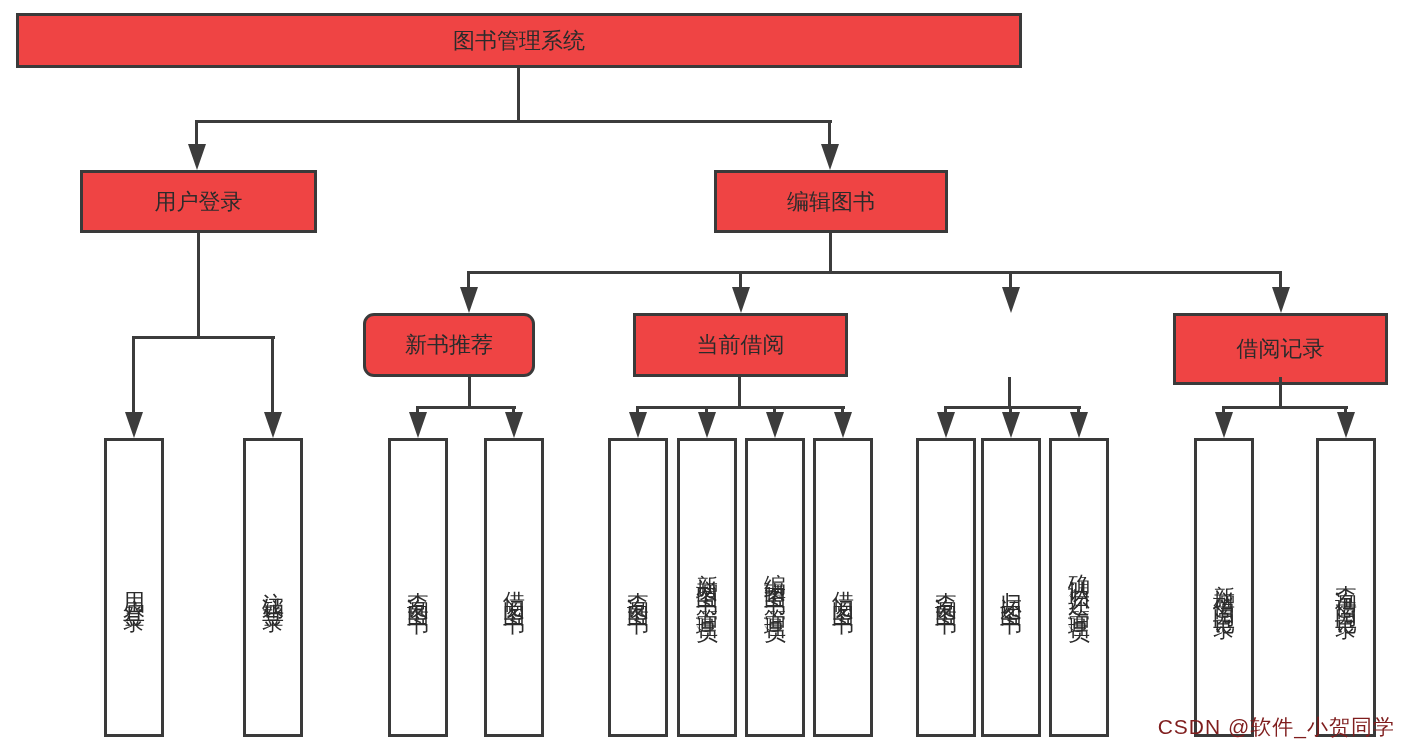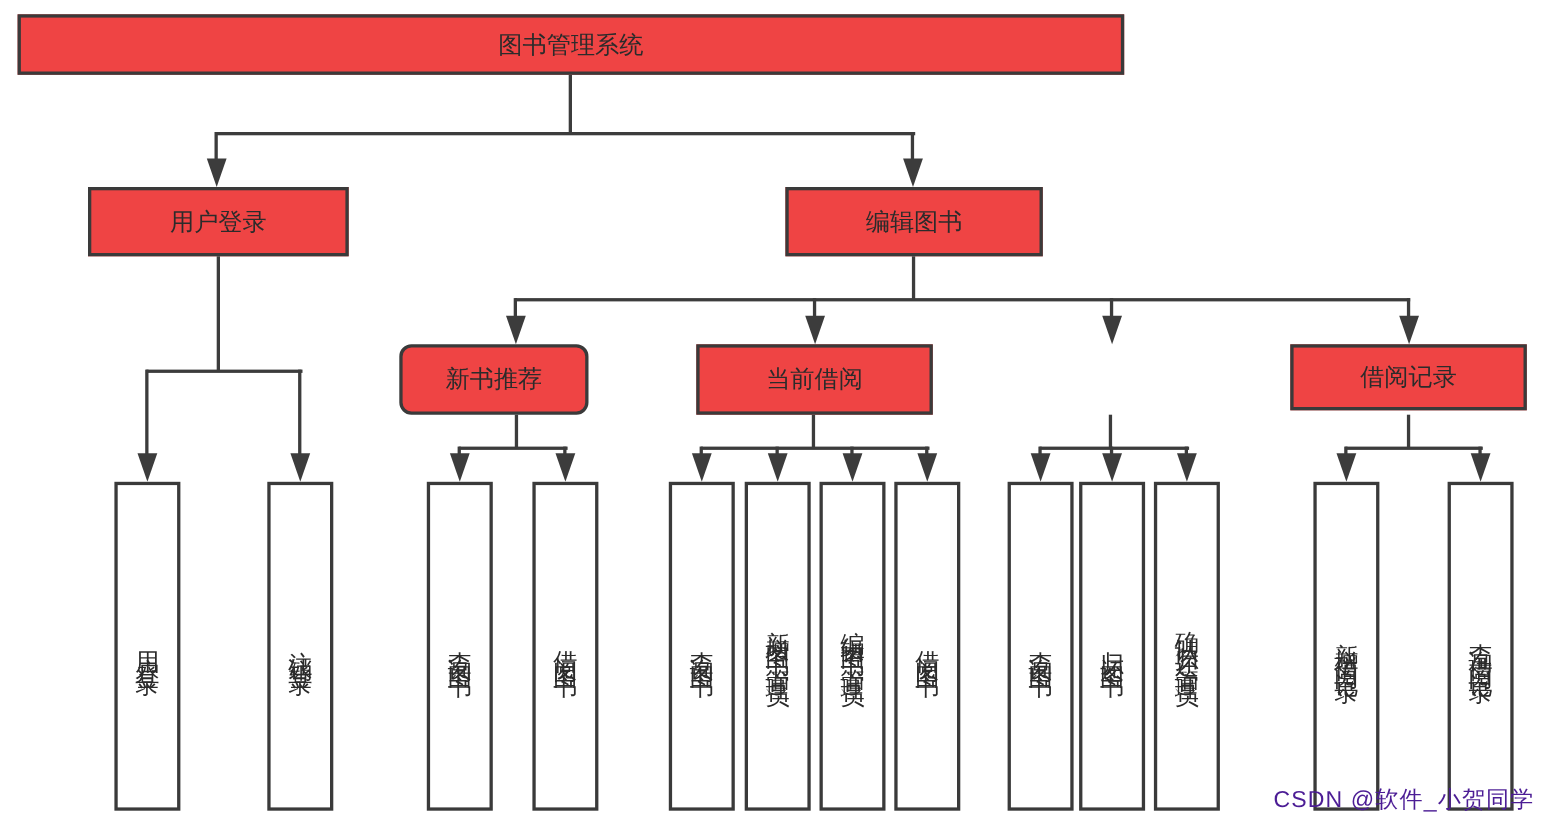--- a/index.html
+++ b/index.html
@@ -54,21 +54,21 @@
     border-left: 9px solid transparent;
     border-right: 9px solid transparent;
     border-top: 26px solid #3c3c3c;
   }
   
   .watermark {
     position: absolute;
     right: 10px;
     bottom: 6px;
     font-size: 21px;
-    color: #4c1d95;
+    color: #7f1d1d;
     letter-spacing: 1px;
     z-index: 10;
     pointer-events: none;
   }
 </style>
 </head>
 <body>
 
 <div class="canvas">
 
@@ -109,21 +109,21 @@
   <div class="arrow" style="left:1002px; top:287px;"></div>
   <div class="vline" style="left:1279px; top:271px; height:18px;"></div>
   <div class="arrow" style="left:1272px; top:287px;"></div>
 
   <div class="box" style="left:363px; top:313px; width:172px; height:64px;border-radius:11px;">
     <span>新书推荐</span>
   </div>
   <div class="box" style="left:633px; top:313px; width:215px; height:64px;">
     <span>当前借阅</span>
   </div>
-  <div class="box" style="left:1173px; top:313px; width:215px; height:60px;">
+  <div class="box" style="left:1173px; top:313px; width:215px; height:72px;">
     <span>借阅记录</span>
   </div>
 
   <div class="vline" style="left:468px; top:377px; height:31px;"></div>
   <div class="hline" style="left:417px; top:406px; width:99px;"></div>
   <div class="vline" style="left:416px; top:406px; height:9px;"></div>
   <div class="arrow" style="left:409px; top:412px;"></div>
   <div class="vline" style="left:512px; top:406px; height:9px;"></div>
   <div class="arrow" style="left:505px; top:412px;"></div>
 

